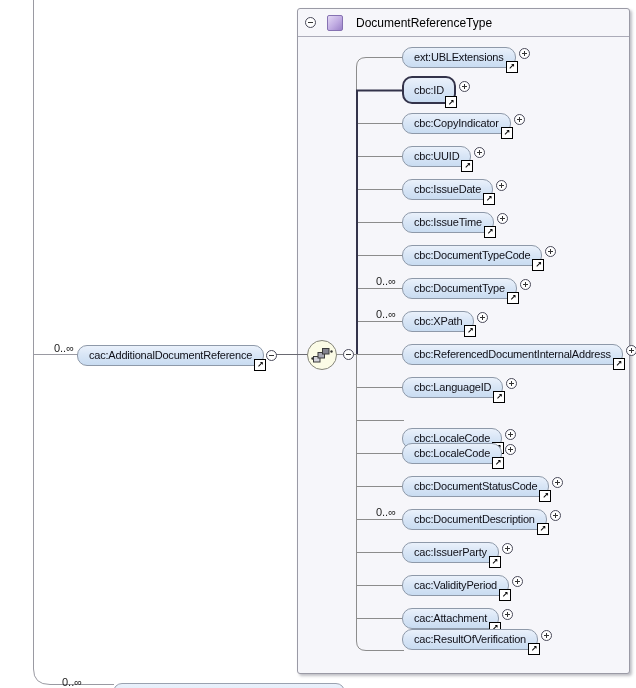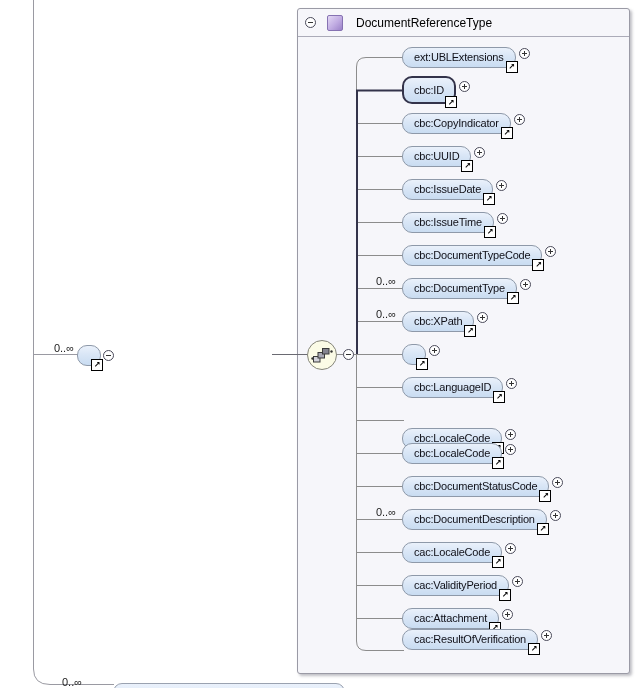--- a/index.html
+++ b/index.html
@@ -81,20 +81,21 @@
              M 356.5 255.5 H 404 M 356.5 288.5 H 404 M 356.5 321.5 H 404 M 356.5 387.5 H 404 M 356.5 420.5 H 404
              M 356.5 453.5 H 404 M 356.5 486.5 H 404 M 356.5 519.5 H 404 M 356.5 552.5 H 404 M 356.5 585.5 H 404
              M 356.5 618.5 H 404" fill="none" stroke="#8c8c8c" stroke-width="1"></path>
 
     <path d="M 404 90.5 H 357 V 354" fill="none" stroke="#33334a" stroke-width="2"></path>
   </svg>
 
   <div class="parent-row">
     <span class="card">0..∞</span>
     <span class="ebox">
+      <span>cac:AdditionalDocumentReference</span>
       <span class="linkbox">
           <span>↗</span>
         </span>
     </span>
     <span class="minusc"></span>
   </div>
 
   <div class="compositor">
     <svg width="22" height="17">
       <circle cx="1.5" cy="11.5" r="1.2" fill="#333"></circle>
@@ -192,20 +193,21 @@
         <span>cbc:XPath</span>
         <span class="linkbox">
           <span>↗</span>
         </span>
       </span>
       <span class="plus"></span>
     </div>
   <div class="row" style="top:343px">
       <span class="card"></span>
       <span class="ebox">
+        <span>cbc:ReferencedDocumentInternalAddress</span>
         <span class="linkbox">
           <span>↗</span>
         </span>
       </span>
       <span class="plus"></span>
     </div>
   <div class="row" style="top:376px">
       <span class="card"></span>
       <span class="ebox">
         <span>cbc:LanguageID</span>
@@ -251,21 +253,21 @@
         <span>cbc:DocumentDescription</span>
         <span class="linkbox">
           <span>↗</span>
         </span>
       </span>
       <span class="plus"></span>
     </div>
   <div class="row" style="top:541px">
       <span class="card"></span>
       <span class="ebox">
-        <span>cac:LocaleCode</span>
+        <span>cac:IssuerParty</span>
         <span class="linkbox">
           <span>↗</span>
         </span>
       </span>
       <span class="plus"></span>
     </div>
   <div class="row" style="top:574px">
       <span class="card"></span>
       <span class="ebox">
         <span>cac:ValidityPeriod</span>

